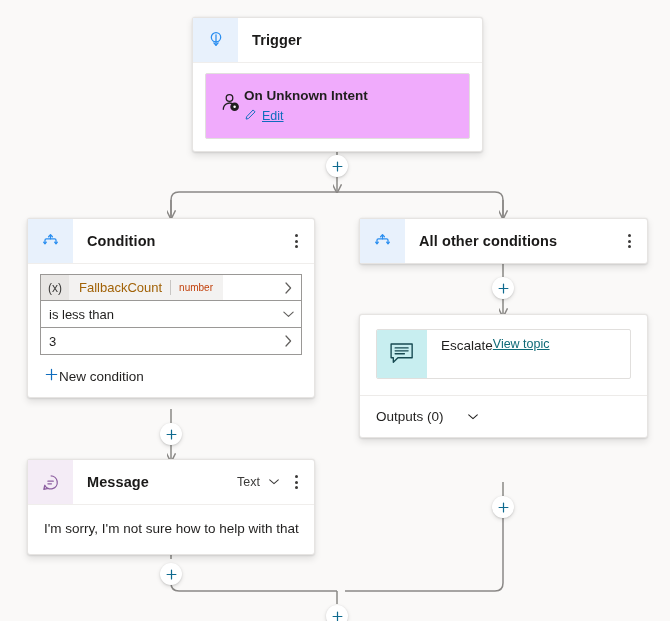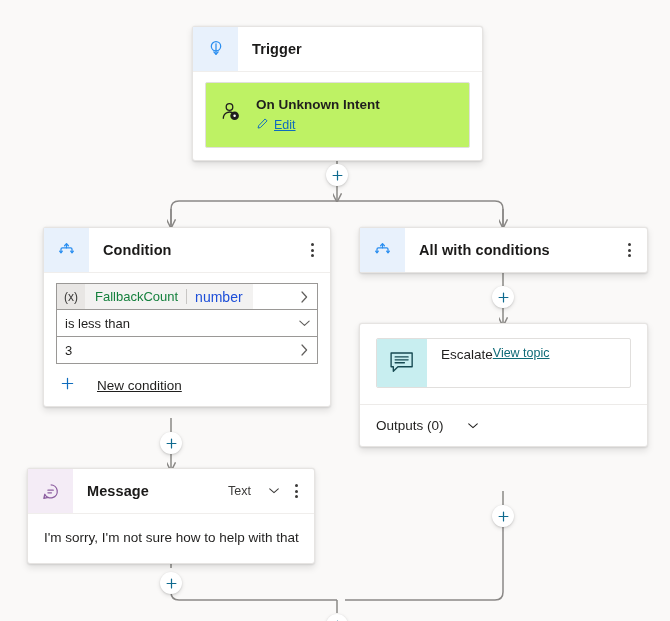--- a/index.html
+++ b/index.html
@@ -15,21 +15,20 @@
     font-family: "Liberation Sans", sans-serif;
     color: #201f1e;
     -webkit-font-smoothing: antialiased;
   }
 
   #canvas {
     position: absolute;
     inset: 0;
     width: 670px;
     height: 462px;
-    margin-top: 9px;
   }
 
   
   .wires {
     position: absolute;
     left: 0;
     top: 0;
     width: 670px;
     height: 621px;
     pointer-events: none;
@@ -77,21 +76,21 @@
 
   .node-trailing {
     display: flex;
     align-items: center;
     padding-right: 10px;
     gap: 8px;
   }
   .type-pill {
     display: flex;
     align-items: center;
-    gap: 17px;
+    gap: 8px;
     font-size: 12.5px;
     color: #3b3a39;
   }
   .kebab {
     width: 16px;
     height: 22px;
     display: flex;
     flex-direction: column;
     align-items: center;
     justify-content: center;
@@ -105,25 +104,24 @@
     border-radius: 50%;
     background: #3b3a39;
   }
 
   .node-body { padding: 10px 12px 12px 12px; }
 
   
   .inner-card {
     border: 1px solid #e1dfdd;
     border-radius: 2px;
-    background: #bef264;
+    background: #f0abfc;
     display: flex;
     align-items: center;
     padding: 10px 12px;
-    gap: 12px;
     min-height: 44px;
   }
   .inner-title {
     font-size: 13.5px;
     font-weight: 600;
     color: #201f1e;
     line-height: 17px;
   }
   .linkrow {
     display: flex;
@@ -163,48 +161,47 @@
     font-size: 12px;
     color: #3b3a39;
     background: #e8e6e4;
     height: 100%;
     display: flex;
     align-items: center;
   }
   .var-name {
     padding: 0 8px 0 10px;
     font-size: 13px;
-    color: #15803d;
+    color: #a16207;
   }
   .var-sep { width: 1px; height: 15px; background: #c8c6c4; }
   .var-type {
     padding: 0 10px 0 8px;
-    font-size: 14px;
-    color: #1d4ed8;
+    font-size: 10px;
+    color: #c2410c;
   }
   .cond-text { padding-left: 8px; flex: 1; }
   .row-aff {
     width: 26px;
     display: flex;
     align-items: center;
     justify-content: center;
     color: #605e5c;
     flex: 0 0 auto;
   }
 
   .new-cond {
     display: flex;
     align-items: center;
-    gap: 22px;
+    gap: 0;
     margin-top: 12px;
     padding-left: 4px;
     font-size: 13.5px;
     color: #201f1e;
     cursor: pointer;
-    text-decoration: underline;
   }
   .plus-lite { color: #0f6cbd; font-size: 17px; line-height: 1; }
 
   
   .msg-text {
     font-size: 13.5px;
     color: #201f1e;
     padding: 4px 2px 2px 2px;
     white-space: nowrap;
     overflow: hidden;
@@ -335,21 +332,21 @@
                 <path d="M11.2 2.4 L13.6 4.8 L5.4 13 L2.6 13.6 L3.2 10.8 Z" stroke-linejoin="round"></path>
               </svg>
             </span>
             <span class="link">Edit</span>
           </div>
         </div>
       </div>
     </div>
   </div>
 
-  <div class="node" style="left:43px; top:218px; width:288px;">
+  <div class="node" style="left:27px; top:218px; width:288px;">
     <div class="node-header">
       <div class="node-icon ic-blue">
         <svg width="19" height="19" viewBox="0 0 20 20" fill="none" stroke="#2a8ef0" stroke-width="1.35">
           <path d="M10 3.2 L10 7.2" stroke-linecap="round"></path>
           <path d="M4.2 12 L4.2 8.6 Q4.2 7.2 5.6 7.2 L14.4 7.2 Q15.8 7.2 15.8 8.6 L15.8 12" stroke-linecap="round" stroke-linejoin="round"></path>
           <path d="M2.8 10.7 L4.2 12.4 L5.6 10.7" stroke-linecap="round" stroke-linejoin="round"></path>
           <path d="M14.4 10.7 L15.8 12.4 L17.2 10.7" stroke-linecap="round" stroke-linejoin="round"></path>
           <path d="M8 5 L10 2.8 L12 5" stroke-linecap="round" stroke-linejoin="round"></path>
         </svg>
       </div>
@@ -412,21 +409,21 @@
     <div class="node-header no-rule">
       <div class="node-icon ic-blue">
         <svg width="19" height="19" viewBox="0 0 20 20" fill="none" stroke="#2a8ef0" stroke-width="1.35">
           <path d="M10 3.2 L10 7.2" stroke-linecap="round"></path>
           <path d="M4.2 12 L4.2 8.6 Q4.2 7.2 5.6 7.2 L14.4 7.2 Q15.8 7.2 15.8 8.6 L15.8 12" stroke-linecap="round" stroke-linejoin="round"></path>
           <path d="M2.8 10.7 L4.2 12.4 L5.6 10.7" stroke-linecap="round" stroke-linejoin="round"></path>
           <path d="M14.4 10.7 L15.8 12.4 L17.2 10.7" stroke-linecap="round" stroke-linejoin="round"></path>
           <path d="M8 5 L10 2.8 L12 5" stroke-linecap="round" stroke-linejoin="round"></path>
         </svg>
       </div>
-      <div class="node-title">All with conditions</div>
+      <div class="node-title">All other conditions</div>
       <div class="node-trailing">
         <div class="kebab">
             <i></i>
             <i></i>
             <i></i>
           </div>
       </div>
     </div>
   </div>
 

